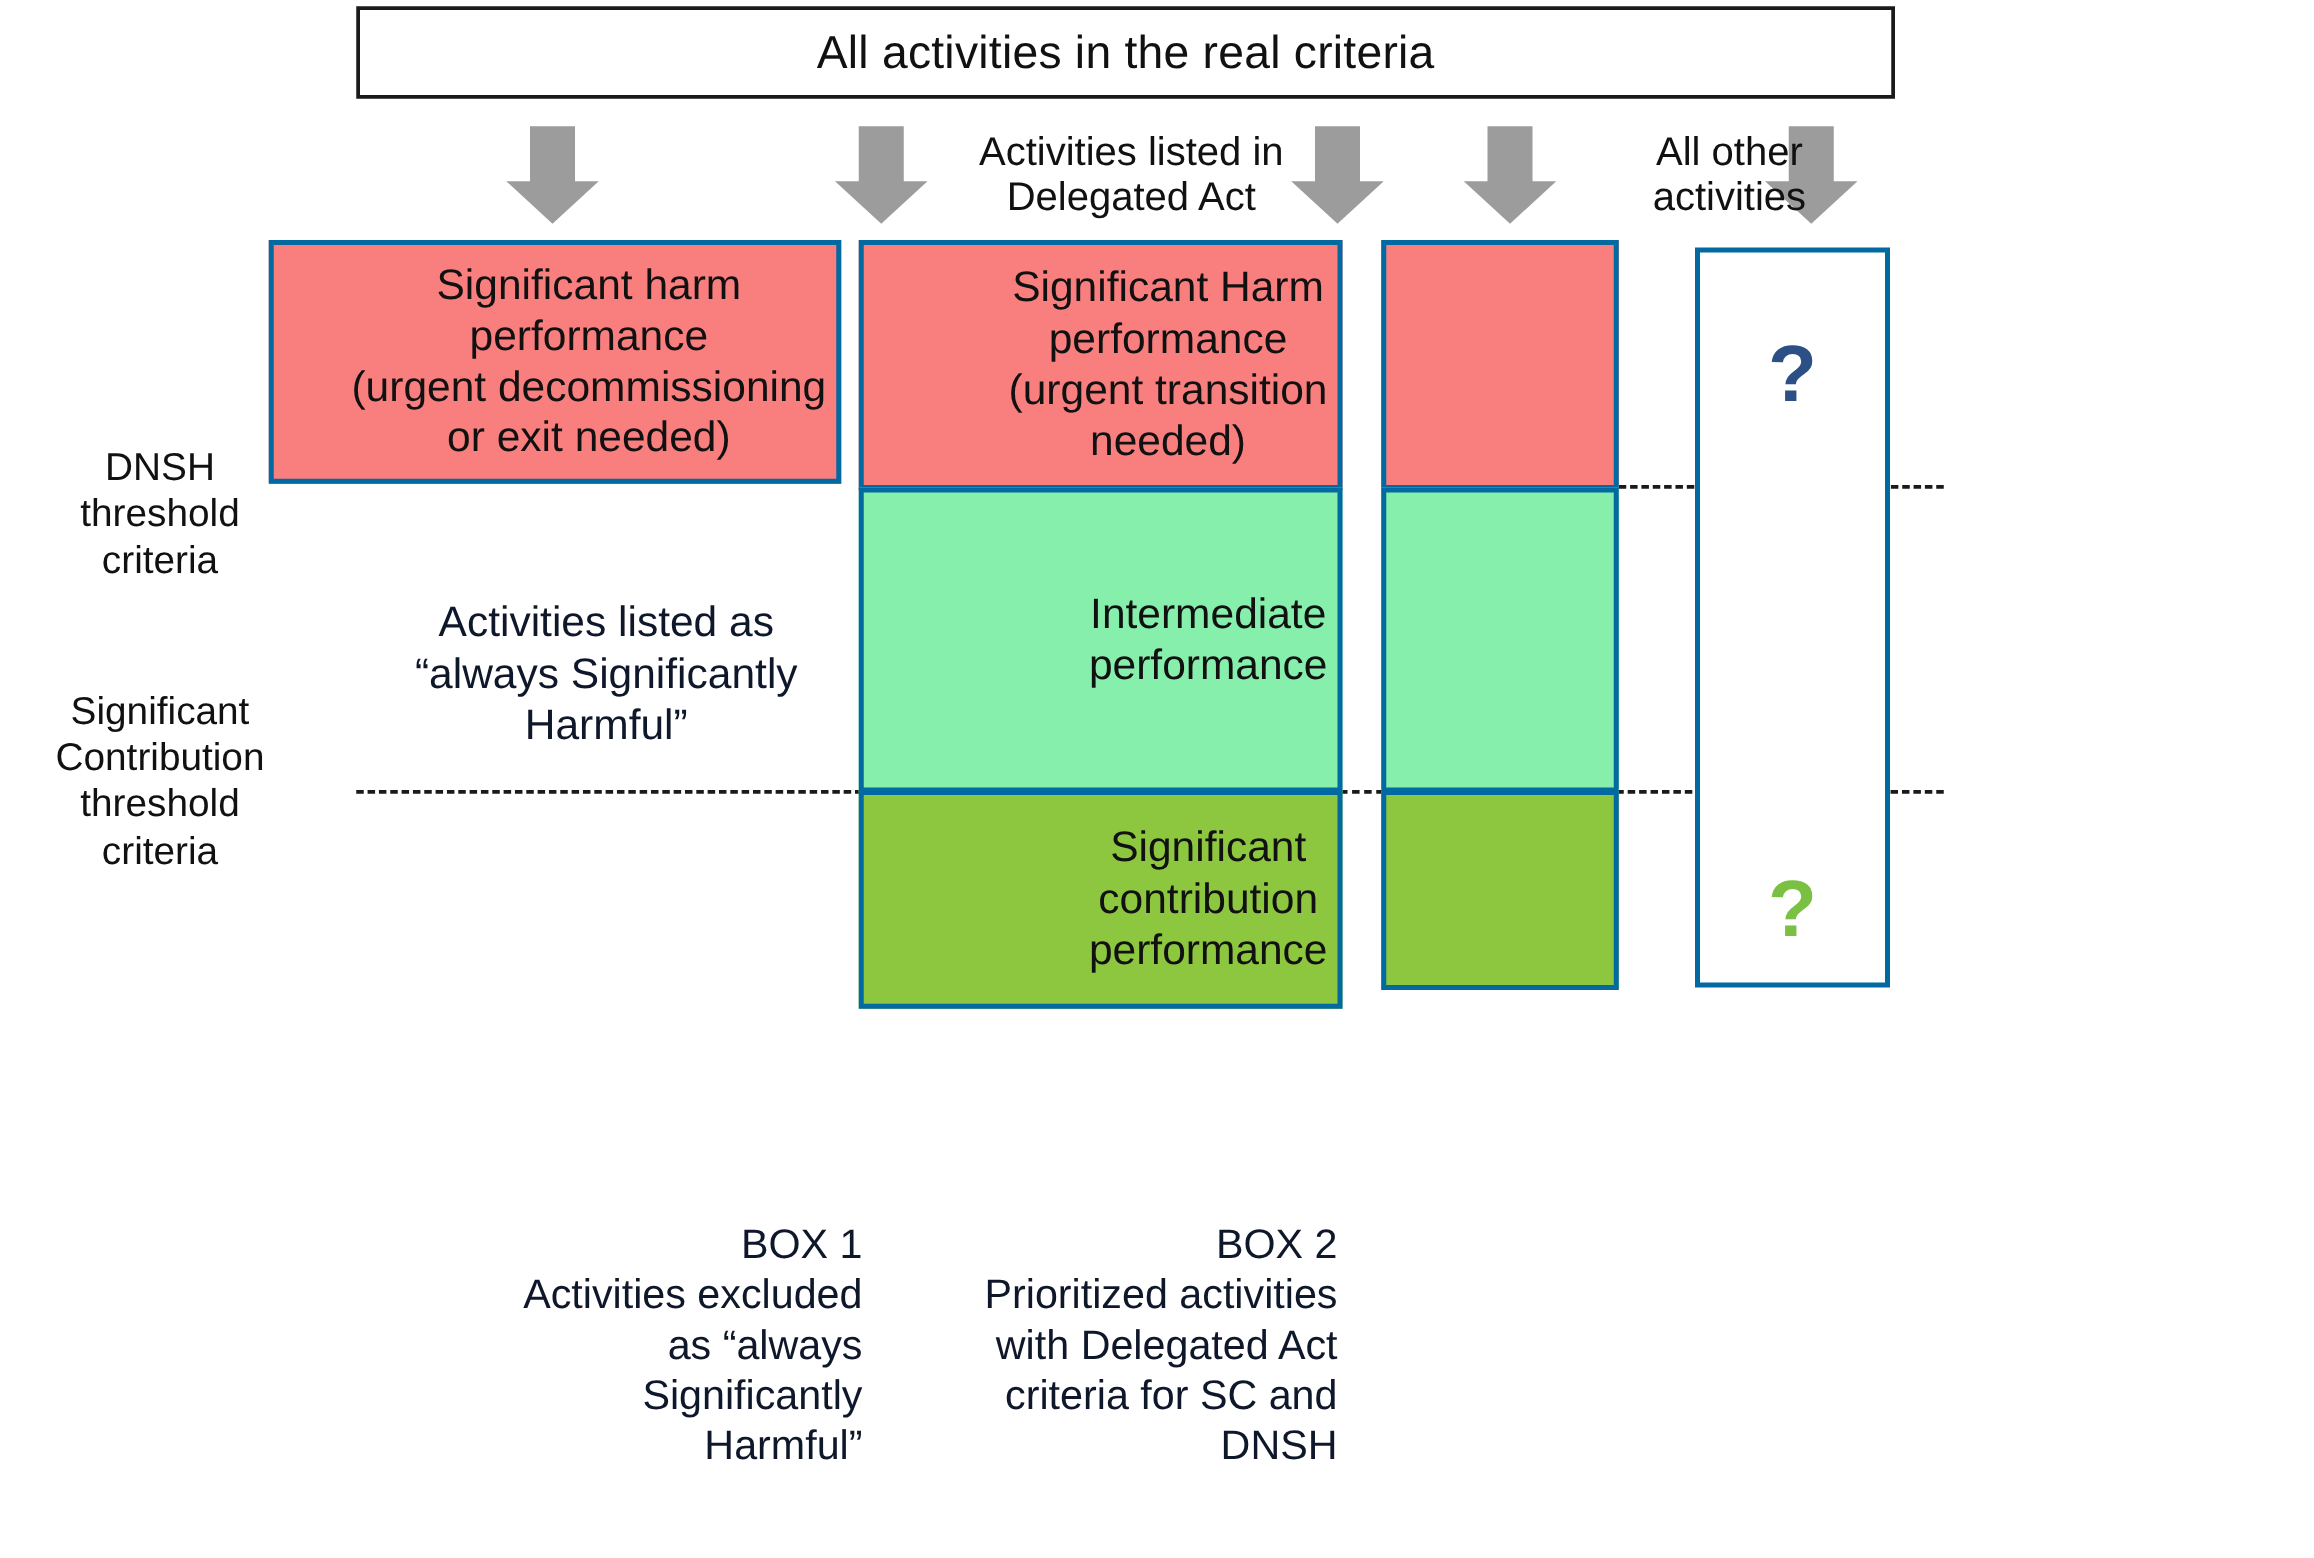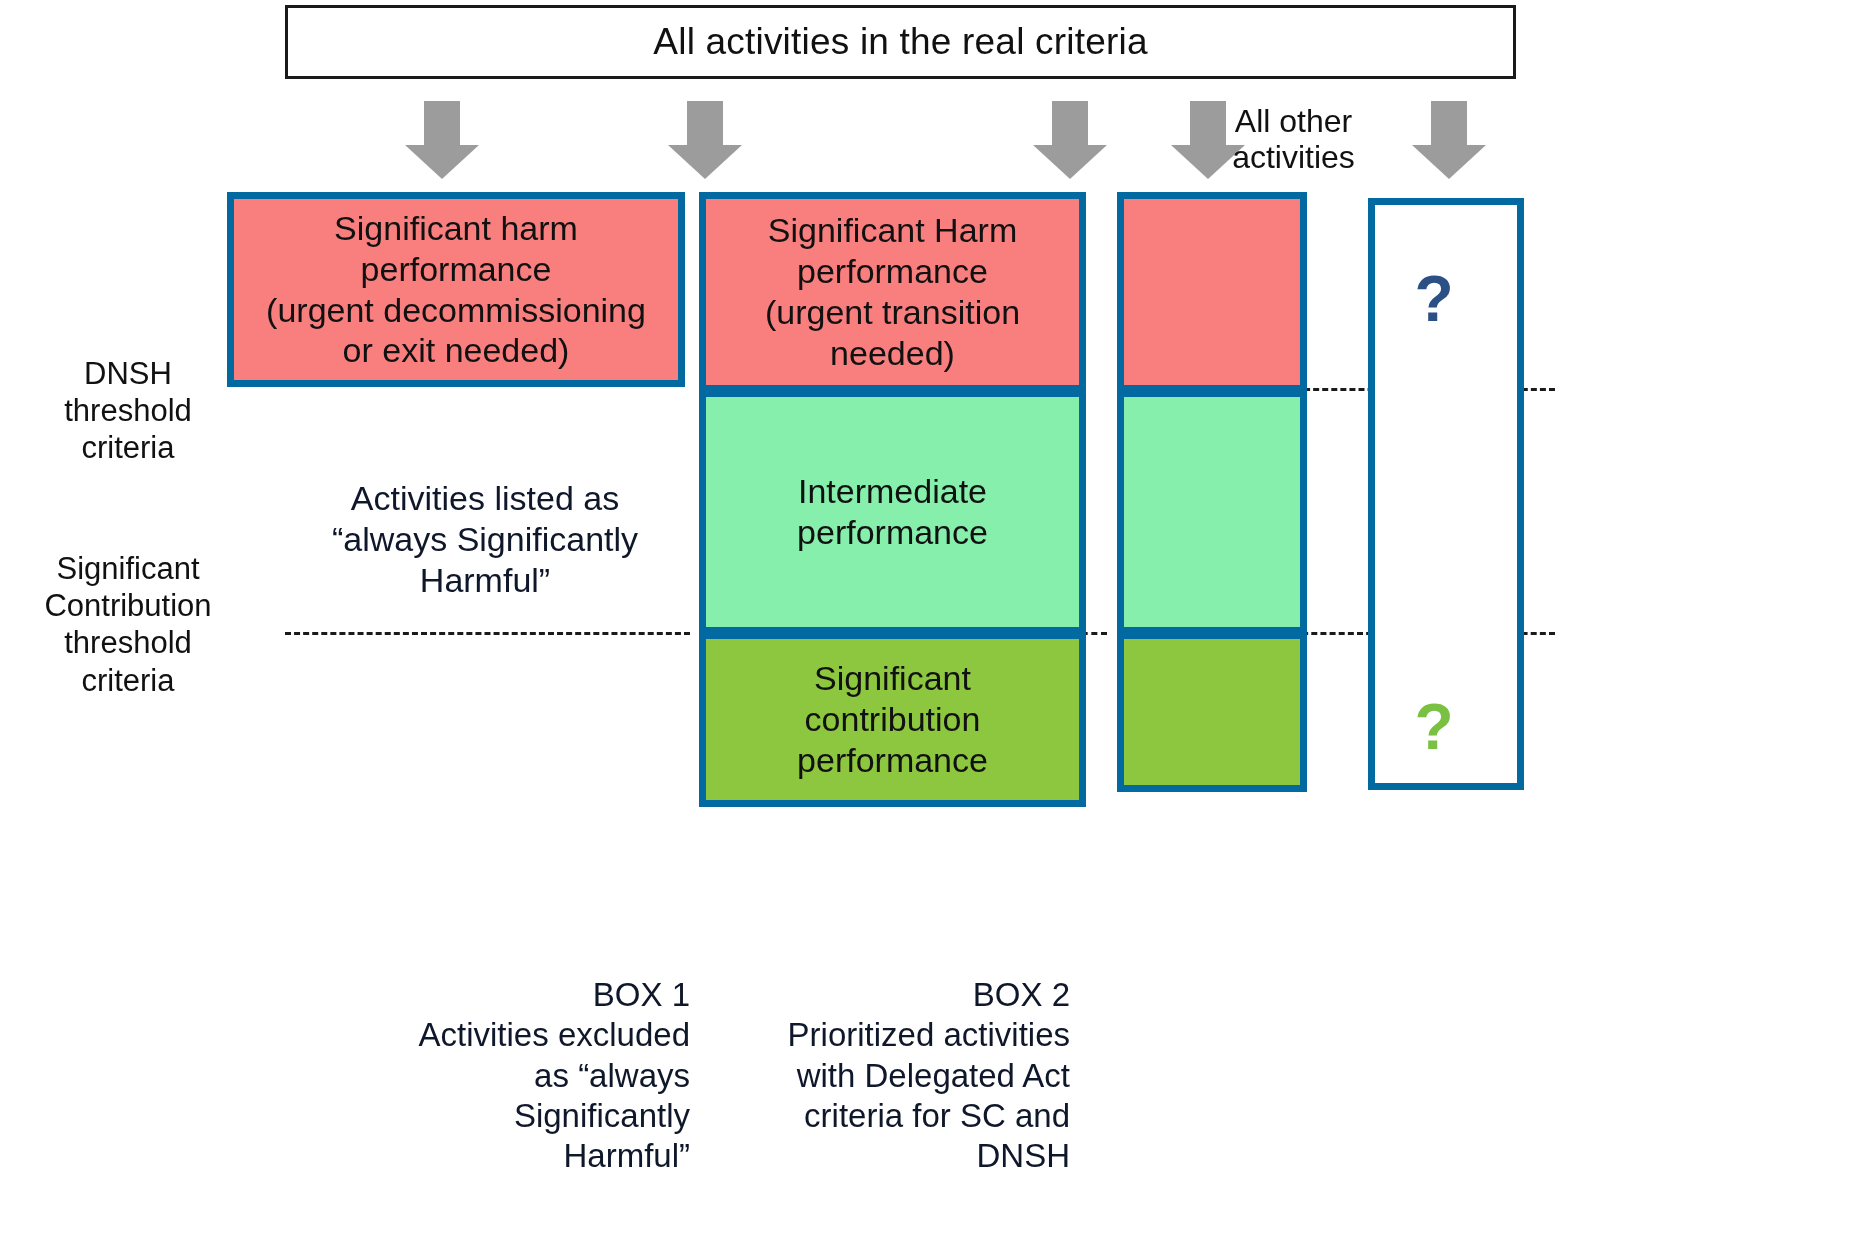--- a/index.html
+++ b/index.html
@@ -25,22 +25,22 @@
   
   .arr-cap{position:absolute;font-size:32px;line-height:1.12;text-align:center;color:#111;}
 
   
   .axis-label{position:absolute;font-size:31px;line-height:1.2;text-align:center;color:#111;width:230px;}
 
   
   .dash{position:absolute;height:0;border-top:3px dashed #1a1a1a;}
 
   
-  .cell{position:absolute;box-sizing:border-box;border:7px solid #0369a1;
-        display:flex;align-items:center;justify-content:center;text-align:center;margin-left:12px;}
+  .cell{position:absolute;box-sizing:border-box;border:4px solid #0369a1;
+        display:flex;align-items:center;justify-content:flex-end;text-align:center;}
   .cell .txt{font-size:34px;line-height:1.2;padding:0 8px;}
   .red{background:#F97F7F;}
   .yellow{background:#86efac;}
   .green{background:#8DC63F;}
   .plain{background:#ffffff;}
 
   
   .free-text{position:absolute;font-size:34px;line-height:1.2;text-align:center;color:#0f172a;}
 
   
@@ -74,21 +74,22 @@
   </div>
   <div class="arrow" style="left:1171px;top:101px;">
     <div class="shaft"></div>
     <div class="head"></div>
   </div>
   <div class="arrow" style="left:1412px;top:101px;">
     <div class="shaft"></div>
     <div class="head"></div>
   </div>
 
-  <div class="arr-cap" style="left:1206px;top:104px;width:175px;">All other<br>activities</div>
+  <div class="arr-cap" style="left:755px;top:104px;width:300px;">Activities listed in<br>Delegated Act</div>
+  <div class="arr-cap" style="left:1296px;top:104px;width:175px;">All other<br>activities</div>
 
   <div class="axis-label" style="left:13px;top:355px;">DNSH<br>threshold<br>criteria</div>
   <div class="axis-label" style="left:13px;top:550px;">Significant<br>Contribution<br>threshold<br>criteria</div>
 
   <div class="dash" style="left:1295px;top:388px;width:260px;"></div>
   <div class="dash" style="left:285px;top:632px;width:405px;"></div>
   <div class="dash" style="left:1072px;top:632px;width:35px;"></div>
   <div class="dash" style="left:1293px;top:632px;width:262px;"></div>
 
   <div class="cell red" style="left:215px;top:192px;width:458px;height:195px;">

